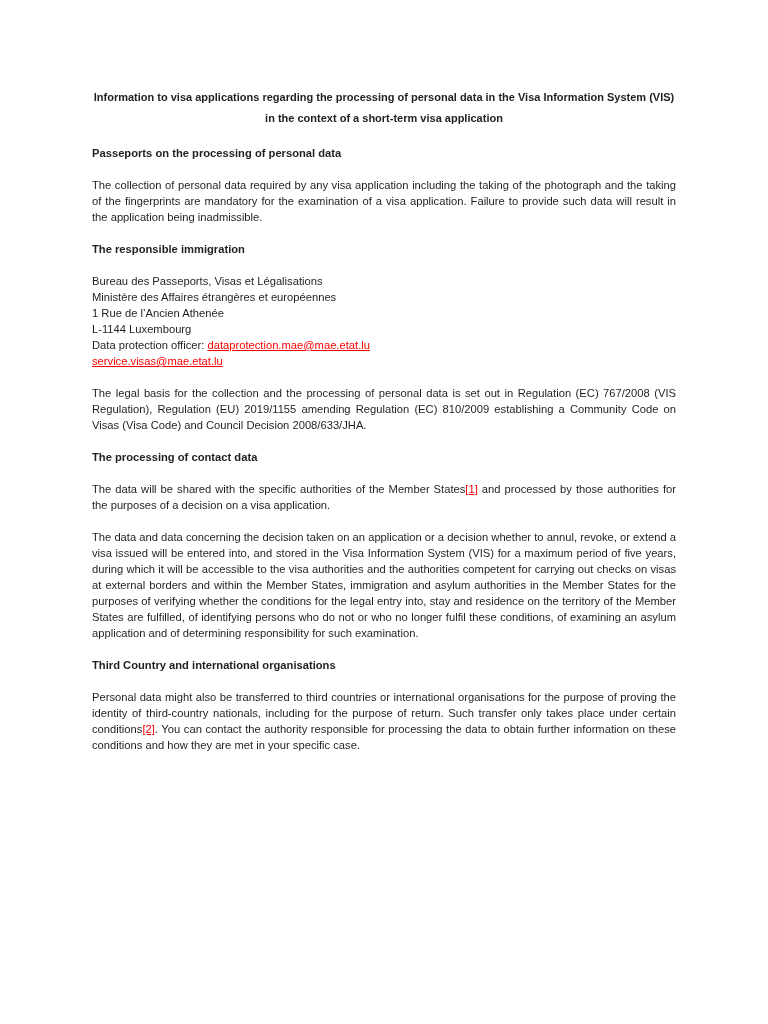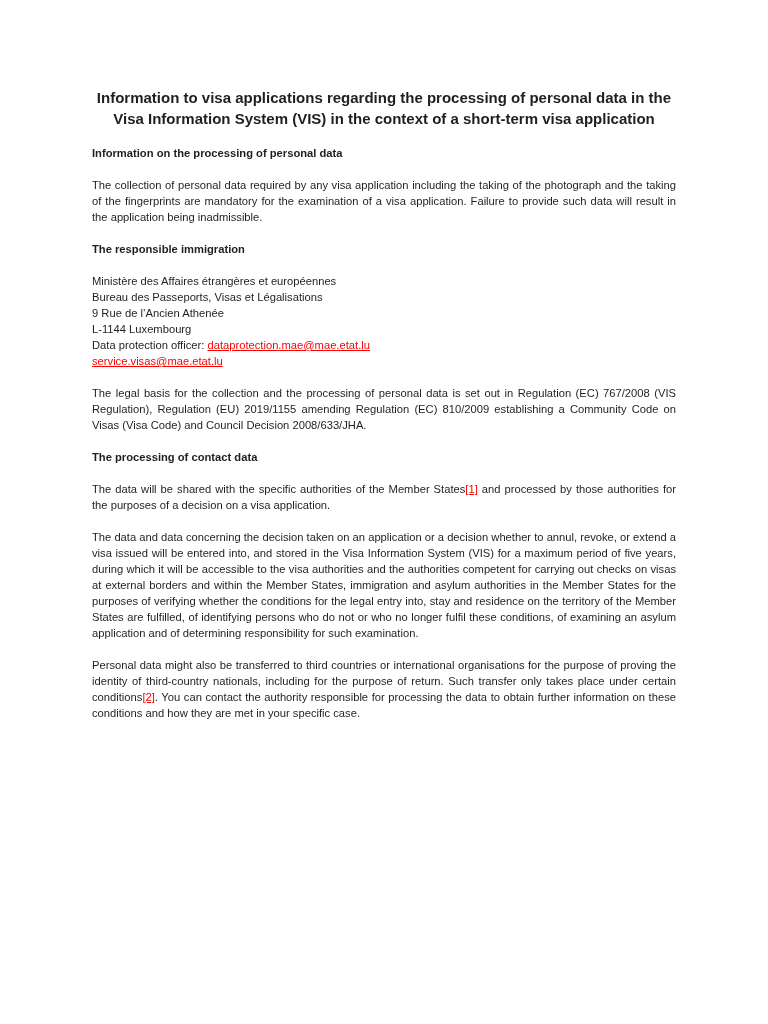--- a/index.html
+++ b/index.html
@@ -25,21 +25,21 @@
     position: absolute;
     left: 92px;
     top: 87px;
     width: 584px;
     color: #1f1f1f;
     font-size: 11.2px;
     line-height: 16px;
   }
   .doc-title {
     font-weight: bold;
-    font-size: 15px;
+    font-size: 11px;
     line-height: 21px;
     text-align: center;
     margin: 0 0 16px 0;
   }
   .heading {
     font-weight: bold;
     margin: 0 0 16px 0;
   }
   .para {
     text-align: justify;
@@ -63,30 +63,30 @@
   }
 </style>
 </head>
 <body>
 
 <div class="page">
   <div class="content">
 
     <div class="doc-title">Information to visa applications regarding the processing of personal data in the Visa Information System (VIS) in the context of a short-term visa application</div>
 
-    <div class="heading">Information on the processing of personal data</div>
+    <div class="heading">Passeports on the processing of personal data</div>
 
     <div class="para">The collection of personal data required by any visa application including the taking of the photograph and the taking of the fingerprints are mandatory for the examination of a visa application. Failure to provide such data will result in the application being inadmissible.</div>
 
     <div class="heading">The responsible immigration</div>
 
     <div class="addr-block">
+      <div class="addr-line">Bureau des Passeports, Visas et Légalisations</div>
       <div class="addr-line">Ministère des Affaires étrangères et européennes</div>
-      <div class="addr-line">Bureau des Passeports, Visas et Légalisations</div>
-      <div class="addr-line">9 Rue de l’Ancien Athenée</div>
+      <div class="addr-line">1 Rue de l’Ancien Athenée</div>
       <div class="addr-line">L-1144 Luxembourg</div>
       <div class="addr-line">
         <span>Data protection officer: </span><a class="red-link">dataprotection.mae@mae.etat.lu</a>
       </div>
       <div class="addr-line">
         <a class="red-link">service.visas@mae.etat.lu</a>
       </div>
     </div>
 
 
@@ -94,19 +94,20 @@
 
     <div class="heading">The processing of contact data</div>
 
     <div class="para">
       <span>The data will be shared with the specific authorities of the Member States</span><a class="footnote-ref">[1]</a><span> and processed by those authorities for the purposes of a decision on a visa application.</span>
     </div>
 
     <div class="para">The data and data concerning the decision taken on an application or a decision whether to annul, revoke, or extend a visa issued will be entered into, and stored in the Visa Information System (VIS) for a maximum period of five years, during which it will be accessible to the visa authorities and the authorities competent for carrying out checks on visas at external borders and within the Member States, immigration and asylum authorities in the Member States for the purposes of verifying whether the conditions for the legal entry into, stay and residence on the territory of the Member States are fulfilled, of identifying persons who do not or who no longer fulfil these conditions, of examining an asylum application and of determining responsibility for such examination.</div>
 
 
+    <div class="heading">Third Country and international organisations</div>
 
     <div class="para">
       <span>Personal data might also be transferred to third countries or international organisations for the purpose of proving the identity of third-country nationals, including for the purpose of return. Such transfer only takes place under certain conditions</span><a class="footnote-ref">[2]</a><span>. You can contact the authority responsible for processing the data to obtain further information on these conditions and how they are met in your specific case.</span>
     </div>
 
   </div>
 </div>
 
 </body></html>

